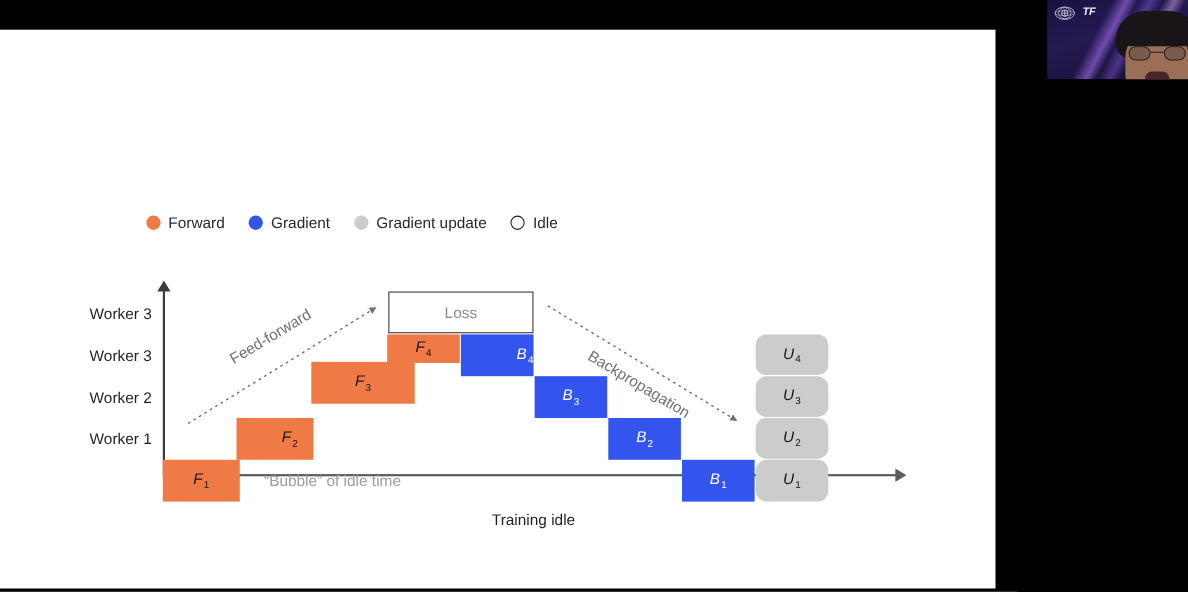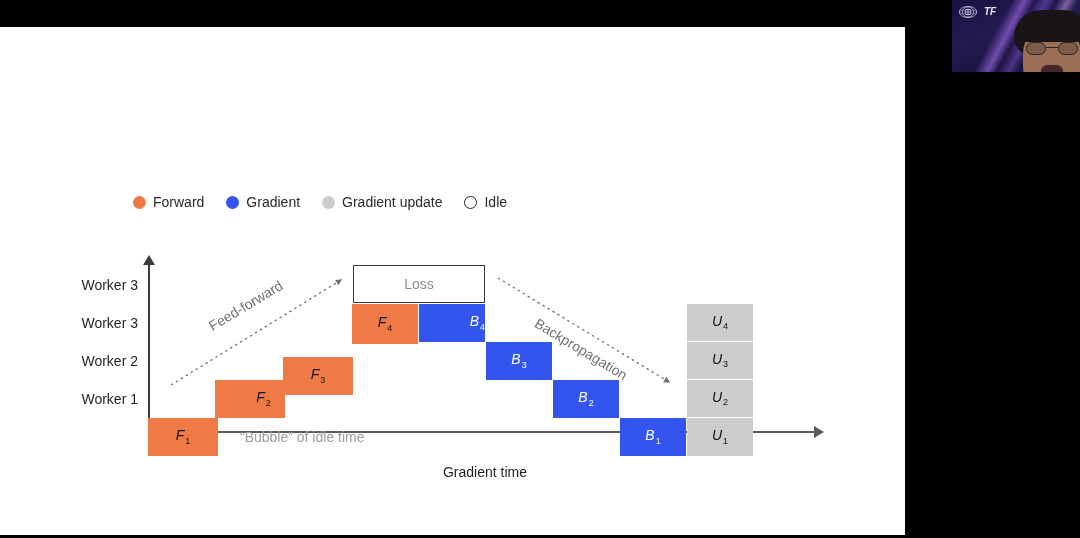--- a/index.html
+++ b/index.html
@@ -129,21 +129,21 @@
     line-height: 1;
   }
   .block .sub {
     font-size: 9px;
     font-style: normal;
     vertical-align: sub;
     margin-left: 1px;
   }
   .block.forward  { background: #ef7a45; color: #141414; }
   .block.backward { background: #3355ee; color: #ffffff; }
-  .block.update   { background: #cccccc; color: #141414; border-bottom: 1.5px solid #ffffff; }
+  .block.update   { background: #cccccc; color: #141414; border-bottom: 1.5px solid #ffffff; border-radius: 10px; }
 
   
   #loss-box {
     position: absolute;
     left: 353px;
     top: 238px;
     width: 132px;
     height: 38px;
     background: #ffffff;
     border: 1.8px solid #3a3a3a;
@@ -362,24 +362,24 @@
     <div id="loss-box">
       <span>Loss</span>
     </div>
 
     <div class="block forward" style="left:148px; top:391px; width:70px; height:38px;">
       <span>F<span class="sub">1</span></span>
     </div>
     <div class="block forward" style="left:215px; top:353px; width:70px; height:38px;padding-left:27px;">
       <span>F<span class="sub">2</span></span>
     </div>
-    <div class="block forward" style="left:283px; top:330px; width:70px; height:38px;">
+    <div class="block forward" style="left:283px; top:302px; width:94px; height:38px;">
       <span>F<span class="sub">3</span></span>
     </div>
-    <div class="block forward" style="left:352px; top:277px; width:66px; height:40px;">
+    <div class="block forward" style="left:352px; top:277px; width:66px; height:26px;">
       <span>F<span class="sub">4</span></span>
     </div>
 
     <div class="block backward" style="left:419px; top:277px; width:66px; height:38px;justify-content:flex-end;">
       <span>B<span class="sub">4</span></span>
     </div>
     <div class="block backward" style="left:486px; top:315px; width:66px; height:38px;">
       <span>B<span class="sub">3</span></span>
     </div>
     <div class="block backward" style="left:553px; top:353px; width:66px; height:38px;">
@@ -396,21 +396,21 @@
       <span>U<span class="sub">3</span></span>
     </div>
     <div class="block update" style="left:687px; top:353px; width:66px; height:38px;">
       <span>U<span class="sub">2</span></span>
     </div>
     <div class="block update" style="left:687px; top:391px; width:66px; height:38px; border-bottom:none;">
       <span>U<span class="sub">1</span></span>
     </div>
 
     <div id="bubble-caption">“Bubble” of idle time</div>
-    <div id="x-axis-title">Gradient time</div>
+    <div id="x-axis-title">Training idle</div>
 
   </div>
 </div>
 
 <div id="webcam">
   <div id="webcam-bg"></div>
 
   <div id="webcam-person">
 
     <div class="person-hair"></div>

